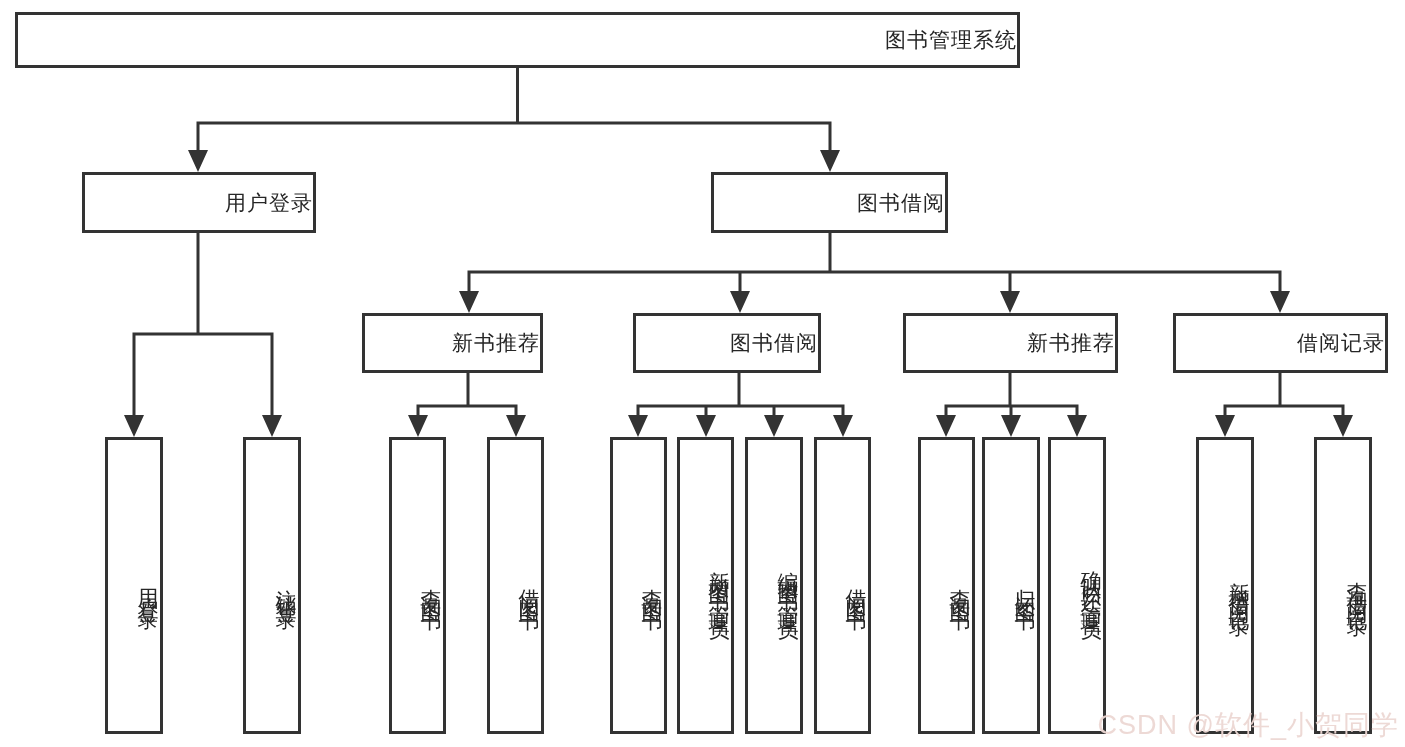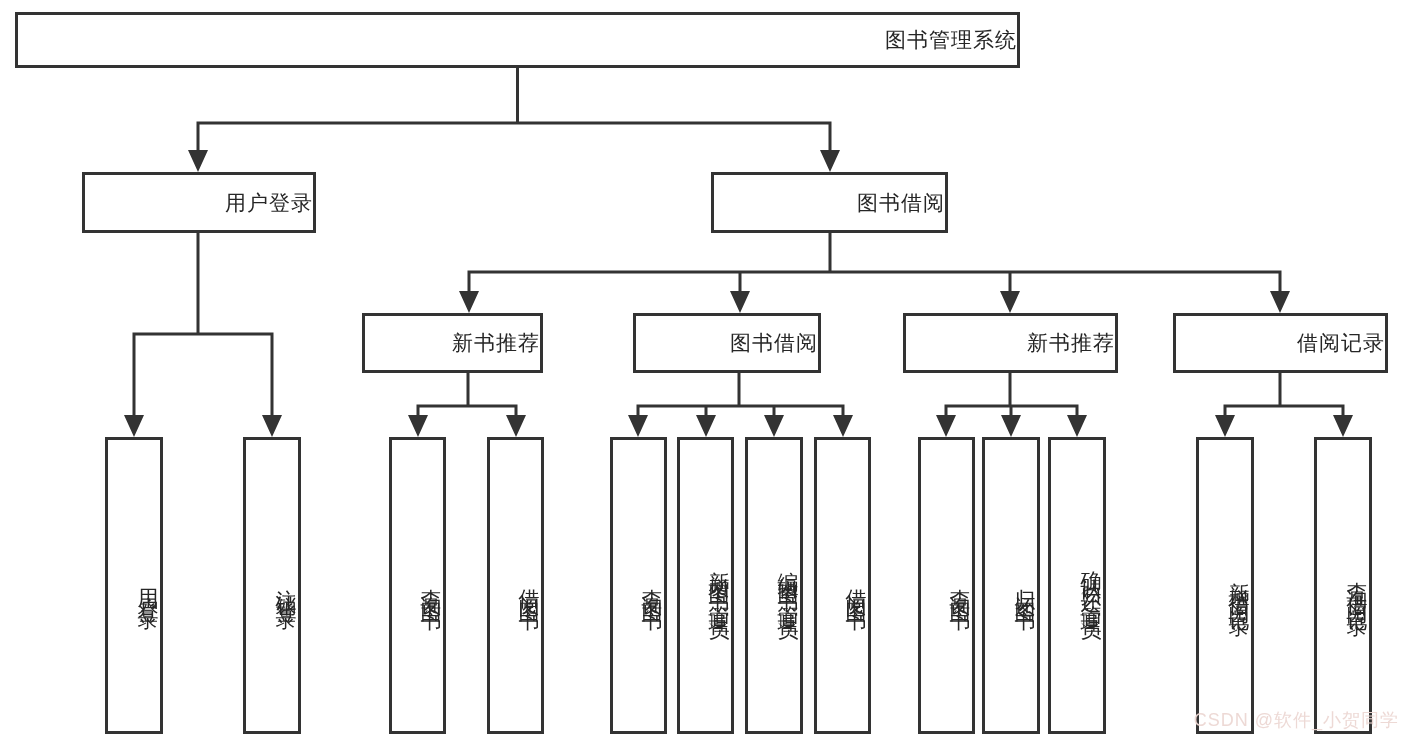--- a/index.html
+++ b/index.html
@@ -45,22 +45,22 @@
     letter-spacing: 7px;
     white-space: nowrap;
   }
   .leaf {
     top: 437px;
     height: 297px;
   }
   #watermark {
     position: absolute;
     right: 6px;
-    bottom: 15px;
-    font-size: 18px;
+    bottom: 4px;
+    font-size: 27px;
     letter-spacing: 1px;
     color: rgba(236, 215, 211, 0.95);
     z-index: 5;
     white-space: nowrap;
   }
 </style>
 </head>
 <body>
 
 <div id="stage">

